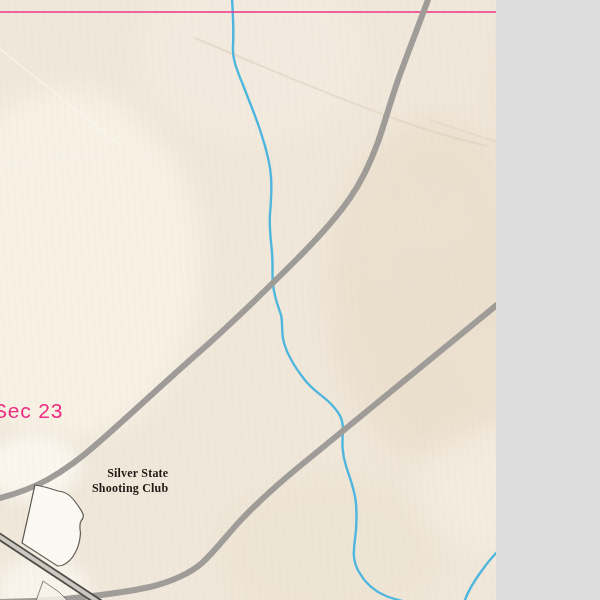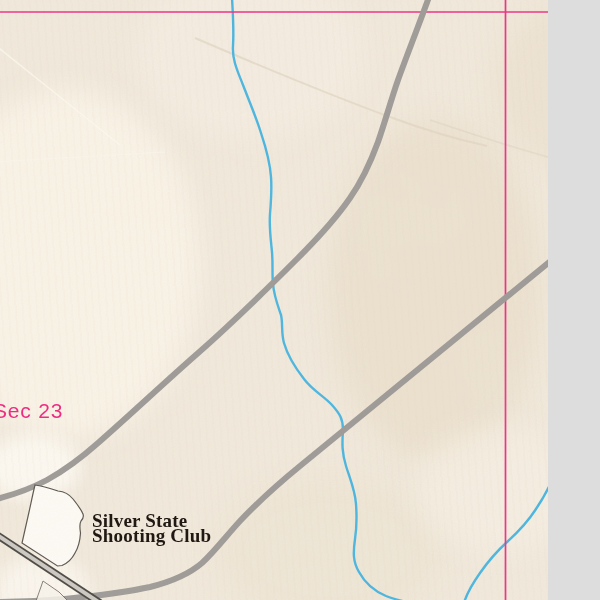--- a/index.html
+++ b/index.html
@@ -1,19 +1,20 @@
 <!DOCTYPE html>
 <html><head>
 <meta charset="utf-8">
 <style>
   html,body{margin:0;padding:0;background:#ddd;}
   .map{
-    position:relative;width:548px;height:600px;overflow:hidden;
+    position:relative;width:496px;height:600px;overflow:hidden;
     background:#f1e9dc;
     font-family:"Liberation Sans",sans-serif;
+    text-align:right;
   }
   .patch{position:absolute;border-radius:50%;filter:blur(14px);pointer-events:none;}
   .p1{left:-70px;top:90px;width:270px;height:350px;background:rgba(250,244,233,0.85);}
   .p2{left:330px;top:120px;width:210px;height:340px;background:rgba(231,218,197,0.55);}
   .p3{left:495px;top:5px;width:150px;height:160px;background:rgba(234,222,202,0.50);}
   .p4{left:-15px;top:435px;width:95px;height:65px;background:rgba(252,249,242,0.95);filter:blur(8px);}
   .p5{left:-5px;top:555px;width:95px;height:75px;background:rgba(250,246,238,0.95);filter:blur(8px);}
   .p6{left:215px;top:475px;width:230px;height:150px;background:rgba(236,224,204,0.40);}
   .p7{left:415px;top:425px;width:170px;height:130px;background:rgba(247,240,229,0.60);}
   .p8{left:135px;top:-30px;width:230px;height:170px;background:rgba(246,239,228,0.60);}
@@ -27,22 +28,22 @@
   .building{stroke:#56524b;stroke-width:1.2;}
   .structure{stroke:#6e695f;stroke-width:1;fill:#f8f4ec;opacity:.85;}
   .label-section{
     position:absolute;left:-7px;top:399px;
     font-size:21px;letter-spacing:.8px;color:#ee2d82;
     white-space:nowrap;
   }
   .label-poi{
     position:absolute;left:92px;top:466px;
     font-family:"Liberation Serif",serif;font-weight:bold;
-    font-size:19px;line-height:14.5px;letter-spacing:.2px;
-    color:#201913;white-space:nowrap;margin-top:48px;
+    font-size:12px;line-height:14.5px;letter-spacing:.2px;
+    color:#201913;white-space:nowrap;
   }
   .label-poi span{display:block;}
 </style>
 </head>
 <body>
 
 <div class="map">
 
   <div class="patch p1"></div>
   <div class="patch p8"></div>

